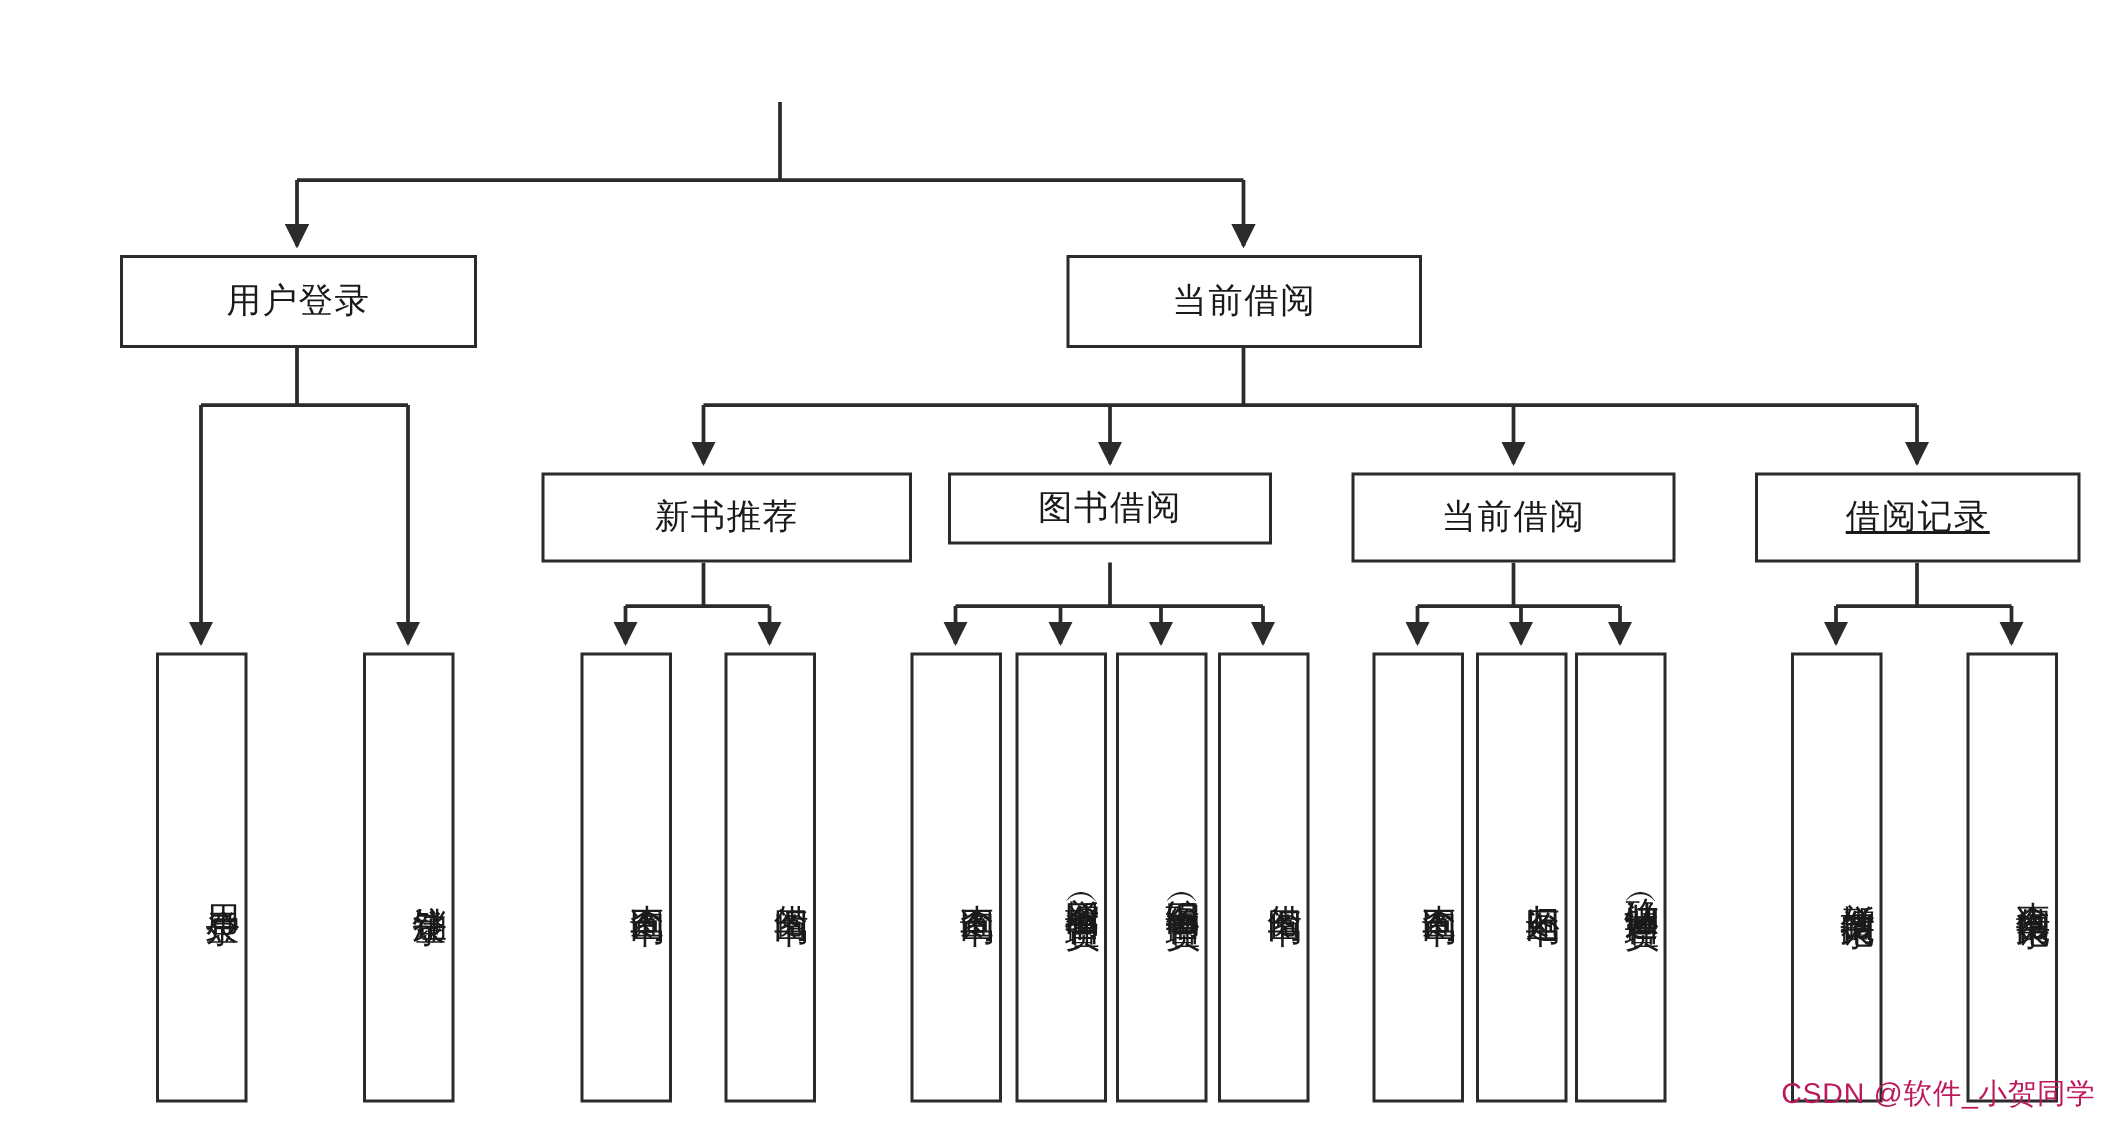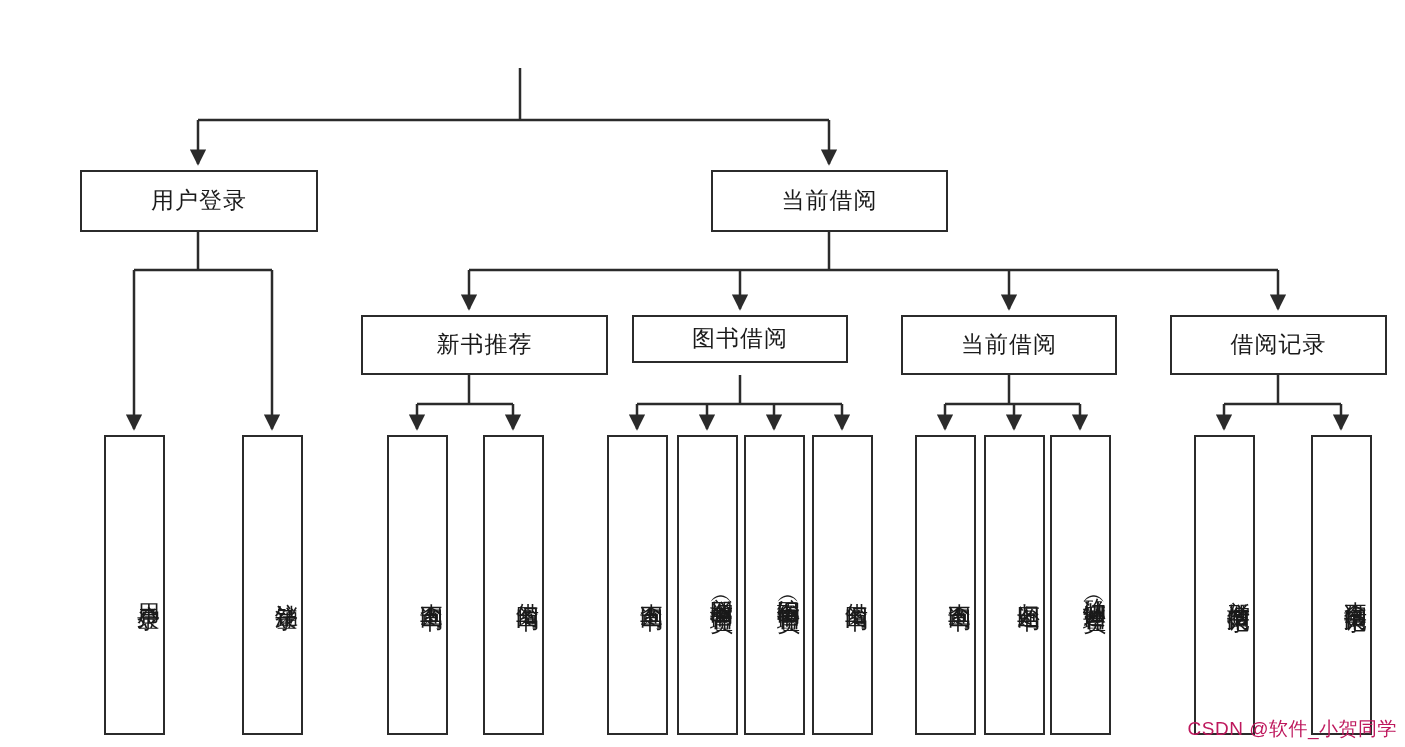--- a/index.html
+++ b/index.html
@@ -131,21 +131,21 @@
 
   <div class="node horiz" style="left:361px; top:315px; width:247px; height:60px;">
     <span>新书推荐</span>
   </div>
   <div class="node horiz" style="left:632px; top:315px; width:216px; height:48px;">
     <span>图书借阅</span>
   </div>
   <div class="node horiz" style="left:901px; top:315px; width:216px; height:60px;text-align:right;">
     <span>当前借阅</span>
   </div>
-  <div class="node horiz" style="left:1170px; top:315px; width:217px; height:60px;">
+  <div class="node horiz" style="left:1170px; top:315px; width:217px; height:60px;text-decoration:underline;">
     <span>借阅记录</span>
   </div>
 
   <div class="node vert" style="left:104px; top:435px; width:61px; height:300px;">
     <span>用户登录</span>
   </div>
   <div class="node vert" style="left:242px; top:435px; width:61px; height:300px;">
     <span>注销登录</span>
   </div>
 

